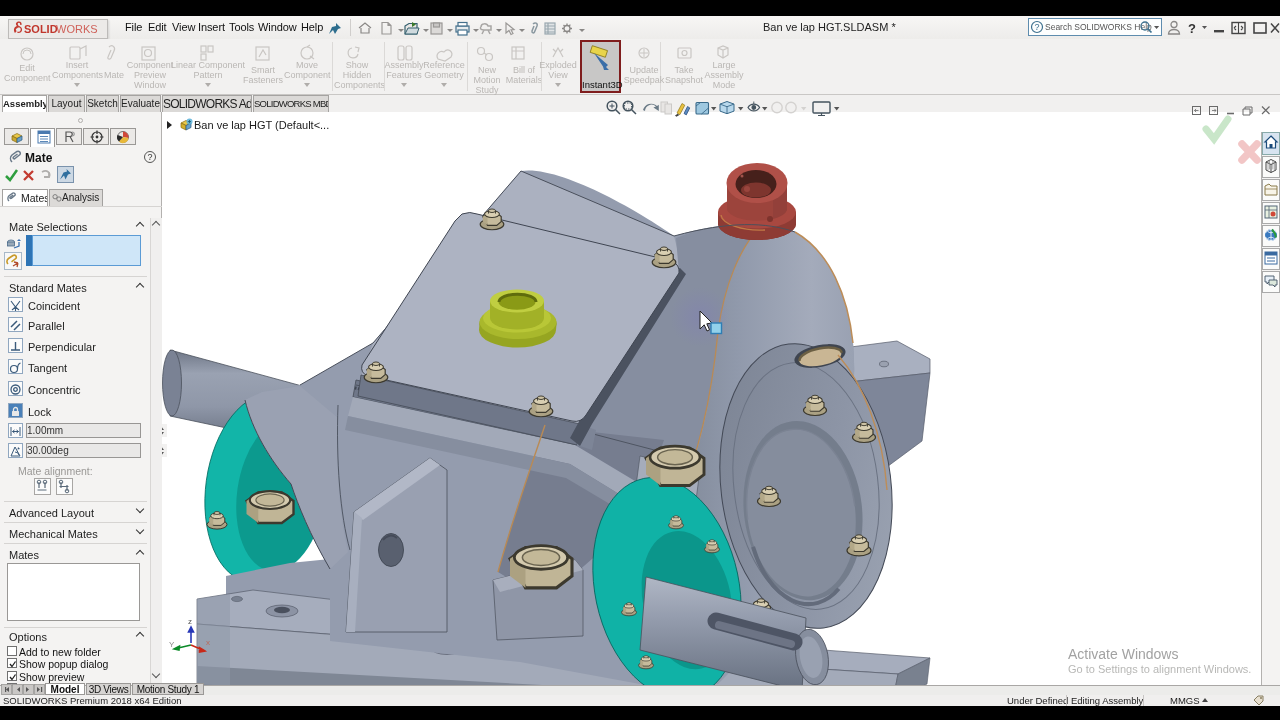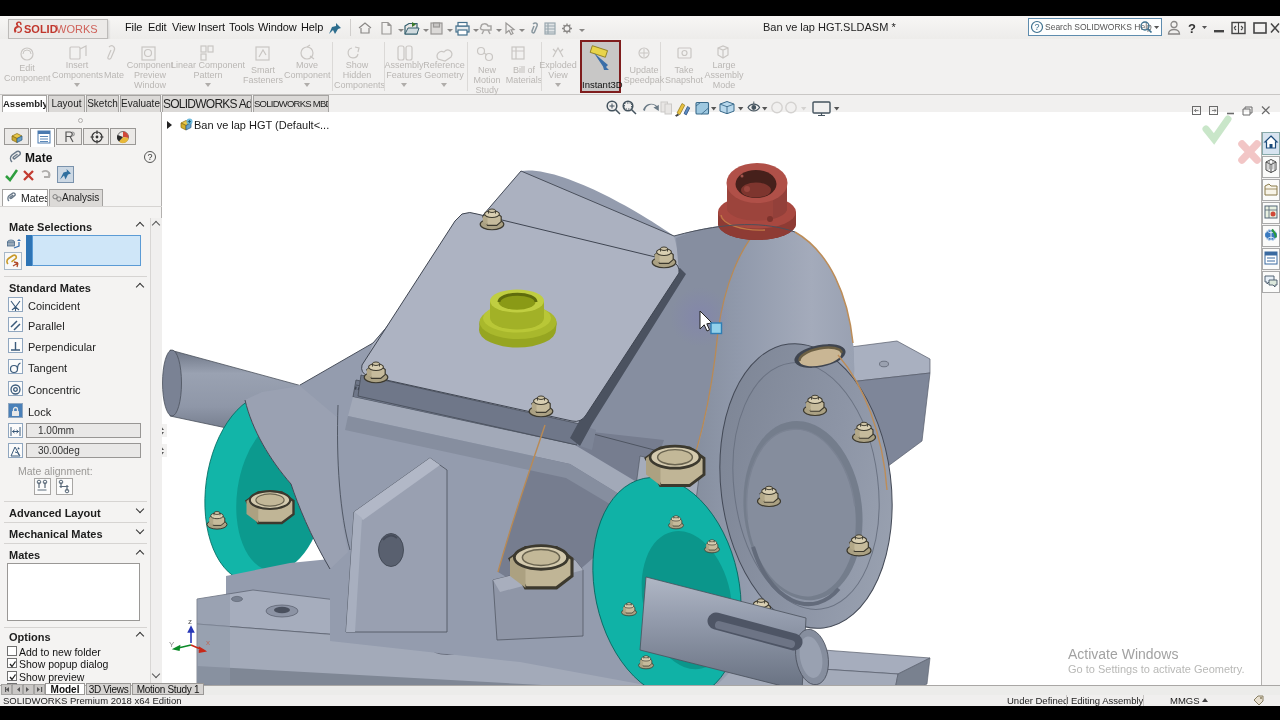--- a/index.html
+++ b/index.html
@@ -9,26 +9,26 @@
 #logobox{left:8px;top:3px;width:100px;height:20px;background:#eceae8;border:1px solid #bdbbb9;box-shadow:1px 1px 2px rgba(0,0,0,.12)}
 .menu{top:5px;font-size:11px;color:#111;letter-spacing:-.1px}
 #ribbon{left:0;top:39px;width:1280px;height:56px;background:#f2f1f0;border-bottom:1px solid #c9c7c5}
 .rbtn{position:absolute;top:24px;text-align:center;color:#bab7b4;font-size:9px;line-height:10px}
 .rsep{position:absolute;top:3px;width:1px;height:49px;background:#dbd9d7}
 #tabrow{left:0;top:95px;width:1280px;height:17px;background:#f1f0ef}
 .ctab{position:absolute;top:0;height:17px;background:#dbd9d7;border:1px solid #a5a3a1;border-bottom:none;font-size:10px;color:#222;text-align:center;line-height:16px;white-space:nowrap;overflow:hidden}
 .ctab.act{background:#fff;font-weight:bold;font-size:9.5px}
 #main{left:0;top:112px;width:1280px;height:573px;background:#1d4ed8}
 #panel{left:0;top:0;width:162px;height:573px;background:#f4f3f2;border-right:1px solid #b3b1af}
-.sect{position:absolute;left:9px;font-size:11px;font-weight:bold;color:#1d1d1d}
+.sect{position:absolute;left:9px;font-size:11px;font-weight:normal;color:#1d1d1d}
 .chev{position:absolute;font-size:9px;color:#333}
 .pdiv{position:absolute;left:4px;width:143px;height:1px;background:#d6d4d2}
 .mitem{position:absolute;left:8px;width:15px;height:15px;background:#fbfbfb;border:1px solid #90a7c0}
 .mlabel{position:absolute;left:28px;font-size:11px;color:#222}
-.spinf{position:absolute;left:26px;width:115px;height:15px;background:#e9e8e7;border:1px solid #989694;font-size:10px;color:#333;line-height:13px;padding-left:11px}
+.spinf{position:absolute;left:26px;width:115px;height:15px;background:#e9e8e7;border:1px solid #989694;font-size:10px;color:#333;line-height:13px;padding-left:0}
 .spin{position:absolute;left:126px;top:0;width:14px;height:13px;background:#f2f1f0;border-left:1px solid #989694;font-size:6px;color:#333;text-align:center;line-height:6px}
 .cbx{position:absolute;left:7px;width:10px;height:10px;background:#fff;border:1px solid #707070}
 .cbl{position:absolute;left:19px;font-size:10.5px;color:#111}
 .chk{position:absolute;left:1px;top:1px}
 .chev{position:absolute;width:6px;height:6px;border-left:1.5px solid #333;border-top:1.5px solid #333}
 .chev.up{transform:rotate(45deg)}
 .chev.dn{transform:rotate(225deg)}
 .tdn{position:absolute;width:0;height:0;border-left:3px solid transparent;border-right:3px solid transparent;border-top:4px solid #666}
 .tup{position:absolute;width:0;height:0;border-left:3px solid transparent;border-right:3px solid transparent;border-bottom:4px solid #444}
 .ptab{position:absolute;height:17px;background:#dcdad8;border:1px solid #a3a19f;border-bottom:none;font-size:10.5px;color:#222;white-space:nowrap;overflow:hidden}
@@ -393,21 +393,21 @@
       <path d="M545,425 C530,470 512,520 498,572" fill="none" stroke="#b98a54" stroke-width="1.4"></path>
       <path d="M674,236 C730,221 766,222 795,232" fill="none" stroke="#4a505c" stroke-width="1"></path>
 
       <circle cx="700" cy="317" r="30" fill="url(#gGlow)"></circle>
      </svg>
      <svg class="abs" style="left:534px;top:198px" width="32" height="26" viewBox="0 0 32 26">
        <path d="M4,1 L4,19 L8.2,14.8 L11,21 L13.5,19.8 L10.8,13.8 L16,13 Z" fill="#fff" stroke="#222" stroke-width="1"></path>
        <rect x="15" y="13" width="10.5" height="10.5" fill="#92d1ea" stroke="#2e7eb4" stroke-width="1.4"></rect>
      </svg>
      <div class="abs" style="left:906px;top:534px;font-size:14px;color:#a2a2a2">Activate Windows</div>
-     <div class="abs" style="left:906px;top:551px;font-size:11px;color:#b8b8b6">Go to Settings to activate Geometry.</div>
+     <div class="abs" style="left:906px;top:551px;font-size:11px;color:#b8b8b6">Go to Settings to alignment Windows.</div>
      <svg class="abs" style="left:6px;top:503px" width="46" height="48" viewBox="0 0 46 48">
        <text x="20" y="9" font-size="8" fill="#555">z</text>
        <path d="M23,28 V12 M23,12 l-2.5,5 h5 z" stroke="#2838b8" fill="#2838b8" stroke-width="1.6"></path>
        <path d="M23,30 L6,34 M6,34 l5.5,-3 -0.5,4 z" stroke="#0a8a28" fill="#0a8a28" stroke-width="1.5"></path>
        <text x="1" y="32" font-size="8" fill="#888">Y</text>
        <path d="M23,30 L37,36 M37,36 l-5.5,-3.5 0,4.5 z" stroke="#c82818" fill="#c82818" stroke-width="1.5"></path>
        <text x="38" y="30" font-size="8" fill="#b86a5a">x</text>
      </svg>
    </div>
    <svg class="abs" style="left:605px;top:-13px" width="240" height="20" viewBox="0 0 240 20">

